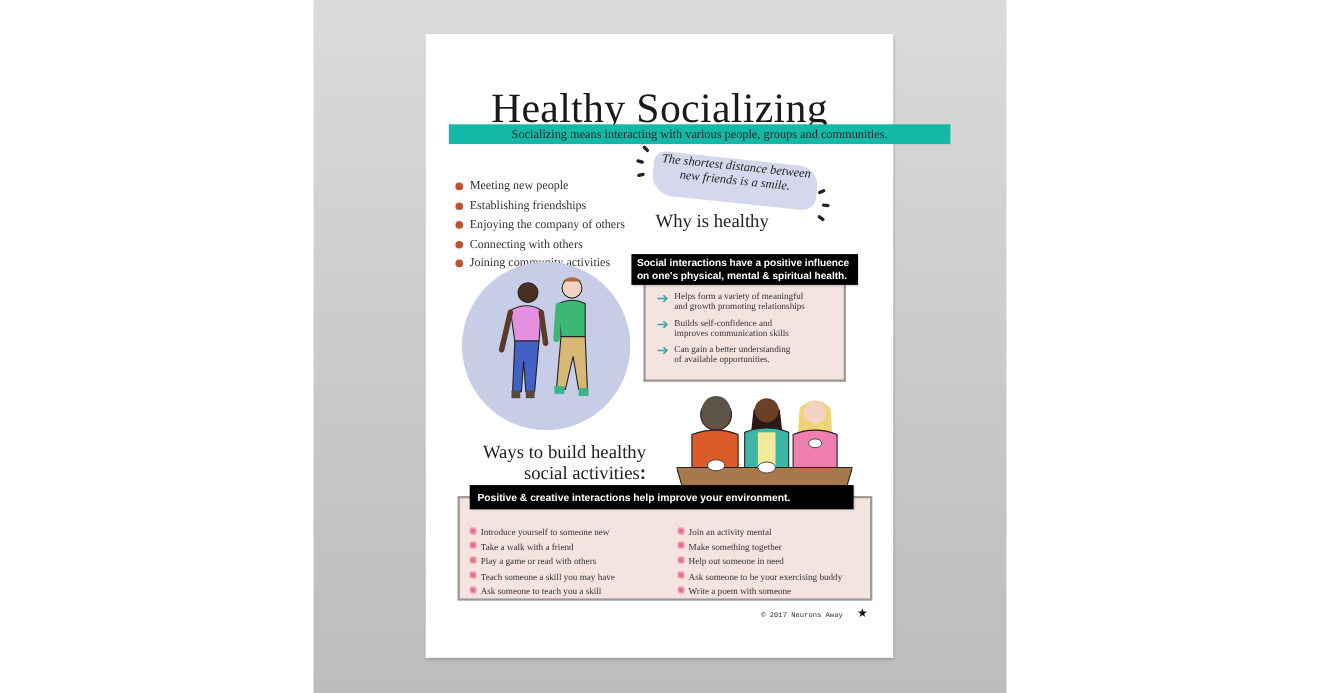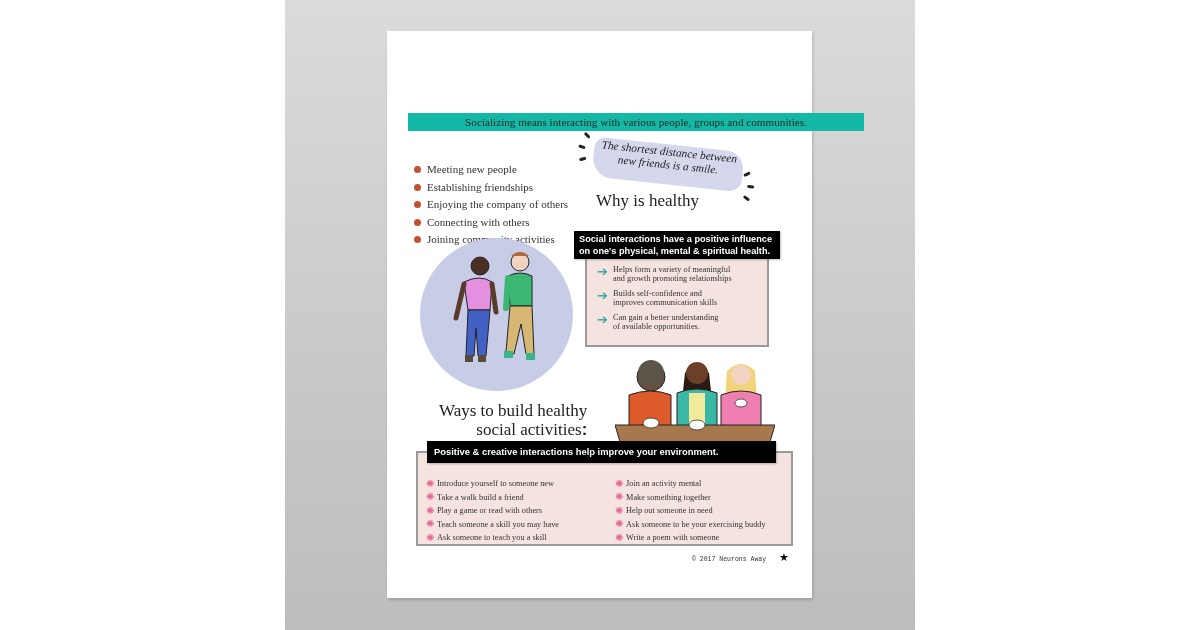--- a/index.html
+++ b/index.html
@@ -90,20 +90,21 @@
     }
     .shoot { left: 392px; top: 520px; font-size: 11px; color: #111; font-family: "DejaVu Sans", sans-serif; }
   </style>
 </head>
 <body>
 
 <div class="wall"></div>
 
 <div class="poster">
 
+  <div class="abs title">Healthy Socializing</div>
   <div class="abs subtitle">Socializing means interacting with various people, groups and communities.</div>
 
   <ul class="abs bullets">
     <li>
         <span class="dot"></span>
         <span>Meeting new people</span>
       </li>
     <li>
         <span class="dot"></span>
         <span>Establishing friendships</span>
@@ -216,21 +217,21 @@
   </div>
 
   <div class="abs box2">
     <ul class="col" style="left:8px;">
       <li>
           <span class="star">✺</span>
           <span>Introduce yourself to someone new</span>
         </li>
       <li>
           <span class="star">✺</span>
-          <span>Take a walk build a friend</span>
+          <span>Take a walk with a friend</span>
         </li>
       <li>
           <span class="star">✺</span>
           <span>Play a game or read with others</span>
         </li>
       <li>
           <span class="star">✺</span>
           <span>Teach someone a skill you may have</span>
         </li>
       <li>

